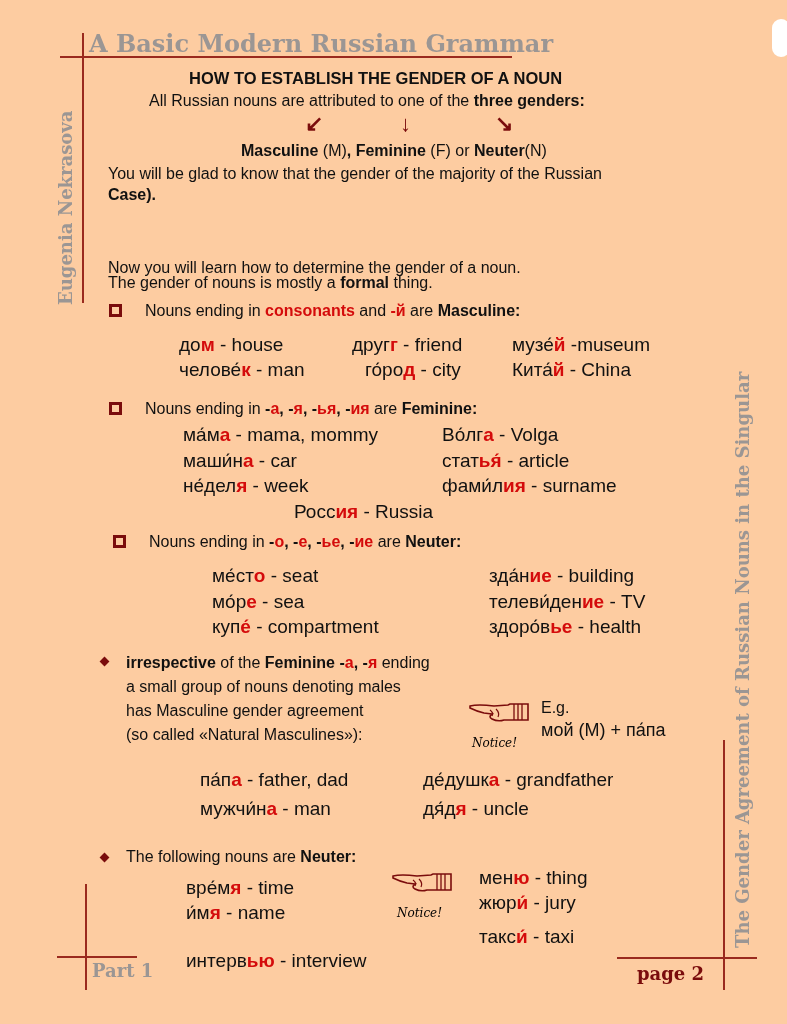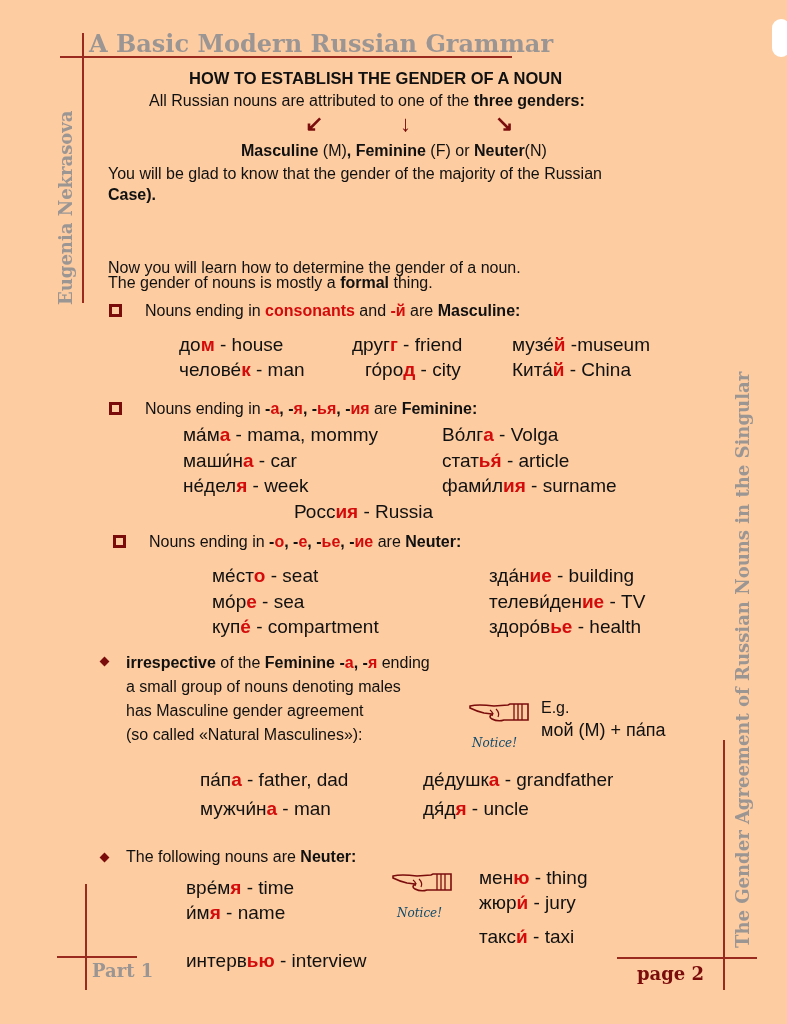--- a/index.html
+++ b/index.html
@@ -27,21 +27,21 @@
     position: absolute; width: 13px; height: 13px;
     border: 3px solid #7a0c0c; background: #fdcca1;
   }
   .diamond {
     position: absolute; width: 7px; height: 7px; background: #7a0c0c;
     transform: rotate(45deg);
   }
   .arrow { position: absolute; color: #7a0c0c; font-size: 22px; font-weight: bold; line-height: 22px; }
   .notice {
     font-family: "DejaVu Serif", serif; font-style: italic;
-    color: #0c4a6e; font-size: 12px; white-space: nowrap;
+    color: #000000; font-size: 12px; white-space: nowrap;
   }
   .scroll-handle {
     position: absolute; left: 772px; top: 19px; width: 18px; height: 38px;
     background: #ffffff; border-radius: 9px;
   }
 </style>
 </head>
 <body>
 
 <div class="line" style="left:60px; top:56px; width:452px; height:2px;"></div>

